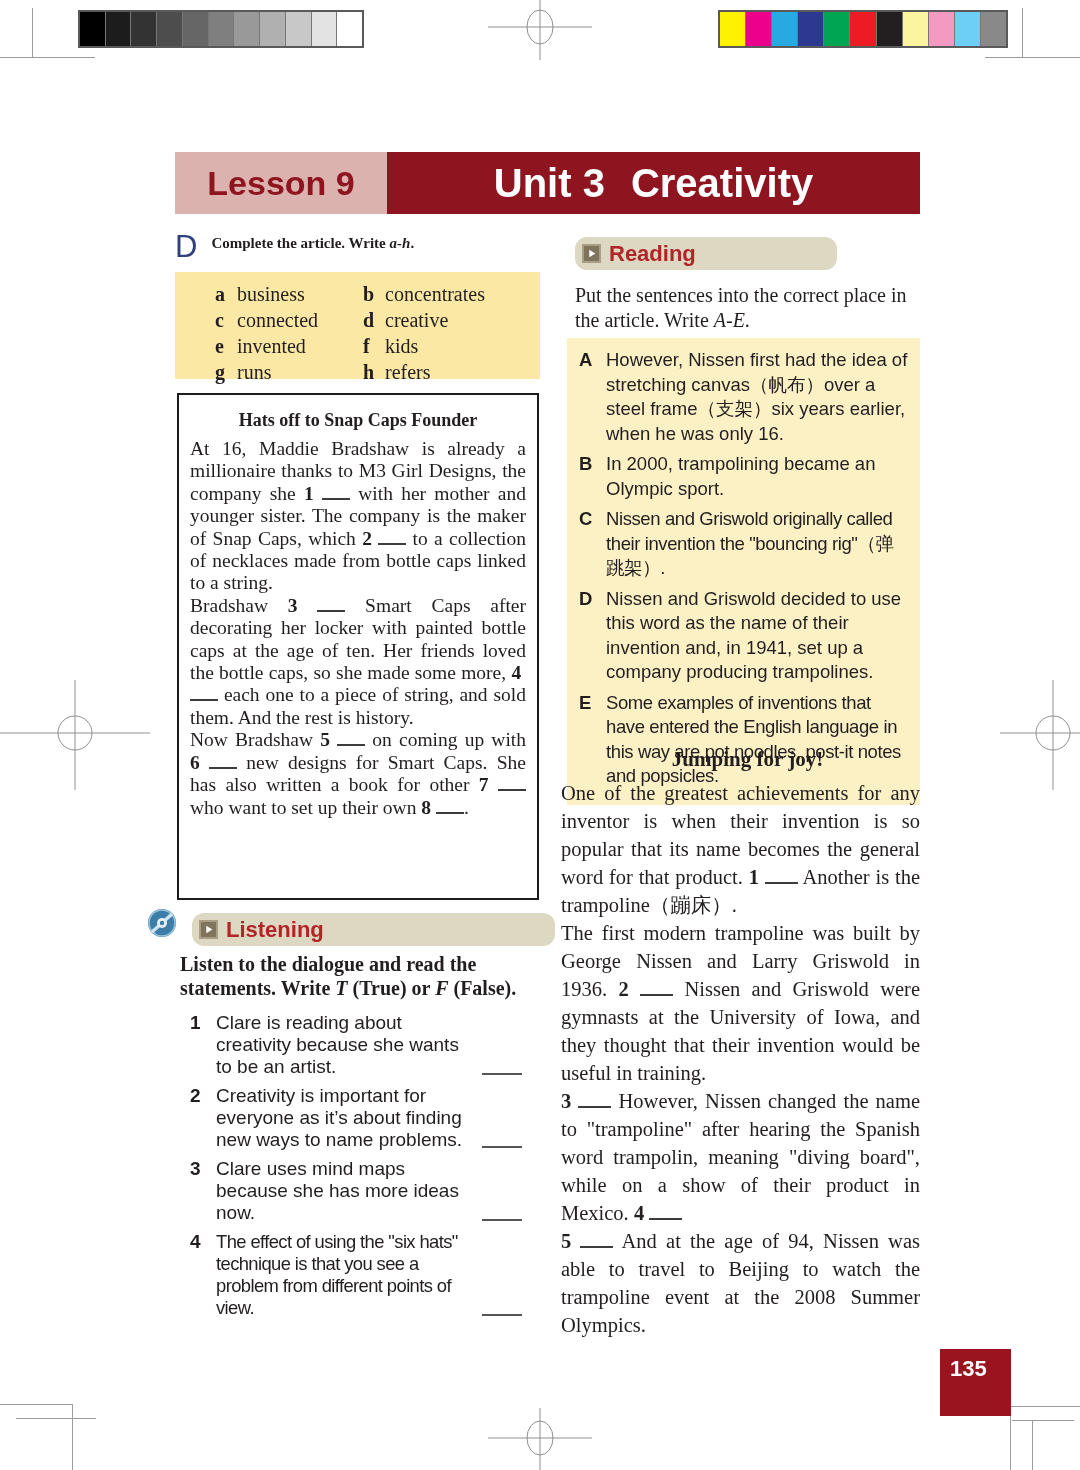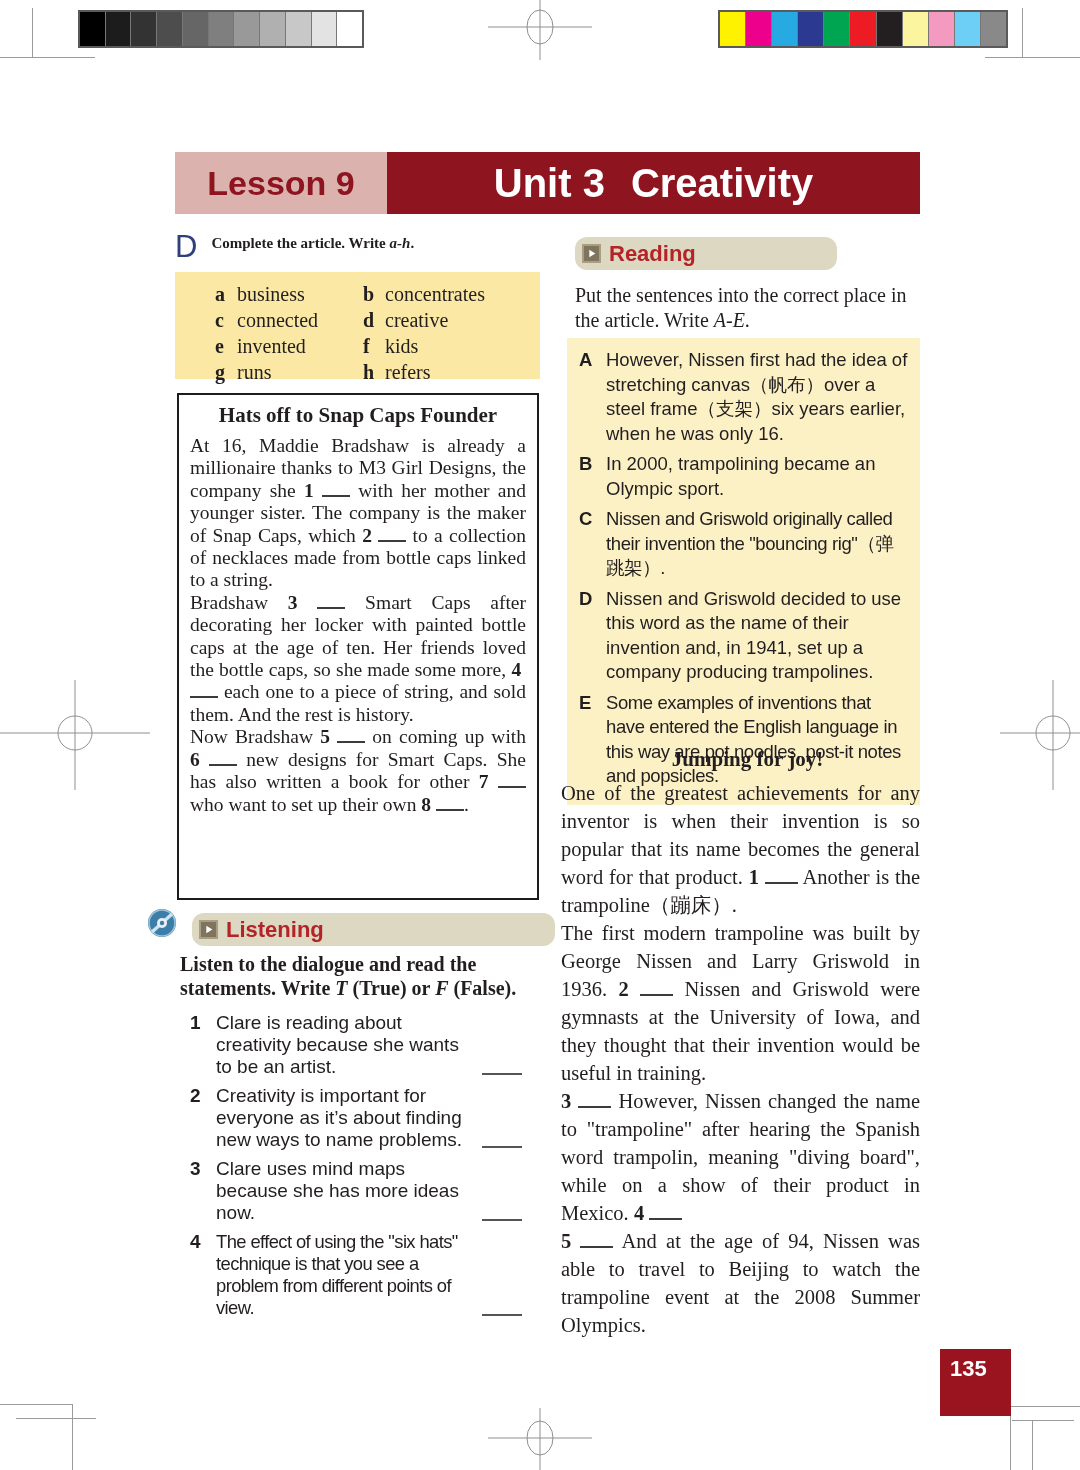--- a/index.html
+++ b/index.html
@@ -28,21 +28,21 @@
   .d-row { position:absolute; left:175px; top:231px; width:380px; display:flex; gap:14px; }
   .d-letter { color:#2f3f7c; font-family:"Liberation Sans",sans-serif; font-size:31px; line-height:1; }
   .d-instr { font-weight:bold; font-size:15px; padding-top:4px; }
   .opt-box { position:absolute; left:175px; top:272px; width:365px; height:107px;
       background:#fbe8a4; padding:11px 0 0 40px; display:grid;
       grid-template-columns:148px auto; row-gap:4px; font-size:20px; line-height:22px; }
   .opt b { display:inline-block; width:22px; }
 
   .article-box { position:absolute; left:177px; top:393px; width:362px; height:507px;
       border:2px solid #1c1c1c; padding:8px 11px 0 11px; }
-  .article-title { text-align:center; font-weight:bold; font-size:21px; margin-bottom:7px; }
+  .article-title { text-align:center; font-weight:bold; font-size:18px; margin-bottom:7px;margin-top:7px; }
   .s-par { font-size:19.5px; line-height:22.4px; text-align:justify; }
   .article-box .blank { display:inline-block; width:28px; border-bottom:2px solid #3c3c3c; }
 
   
   .strip { position:absolute; height:33px; background:#dcd8c2; display:flex; align-items:center;
       padding-left:7px; gap:8px; border-radius:12px; }
   .strip .label { color:#b22427; font-family:"Liberation Sans",sans-serif; font-weight:bold; font-size:22px; }
   .play { width:19px; height:19px; background:#7f745c; border:2px solid #a99e85;
       display:inline-flex; align-items:center; justify-content:center; }
   .cd { position:absolute; left:147px; top:908px; width:30px; height:30px; }

